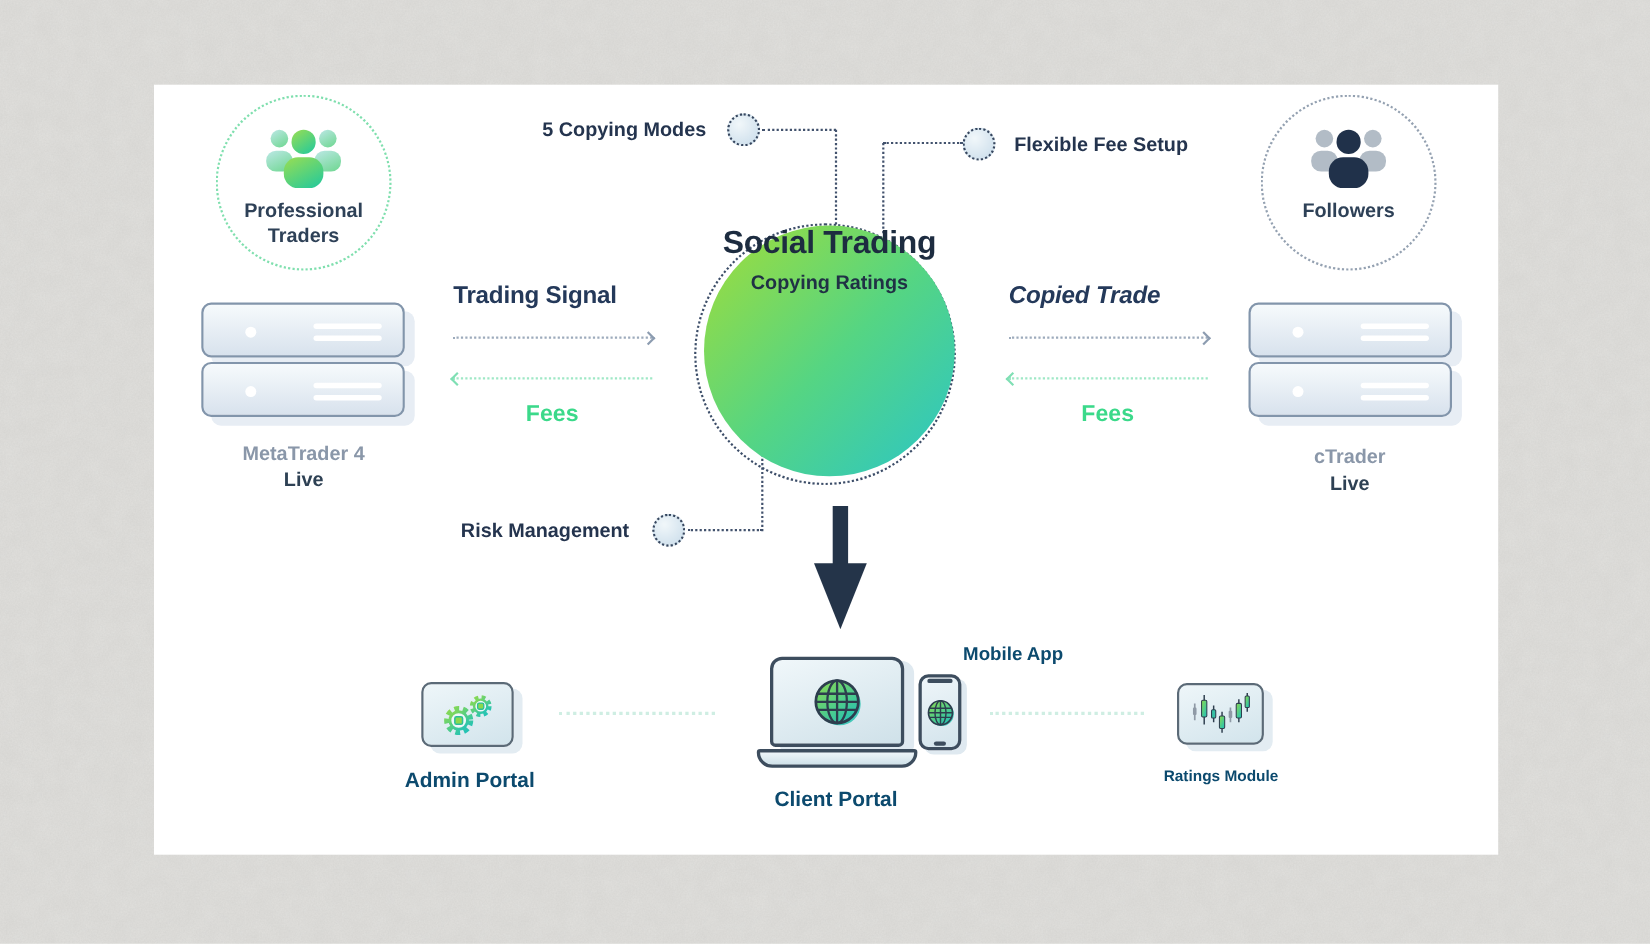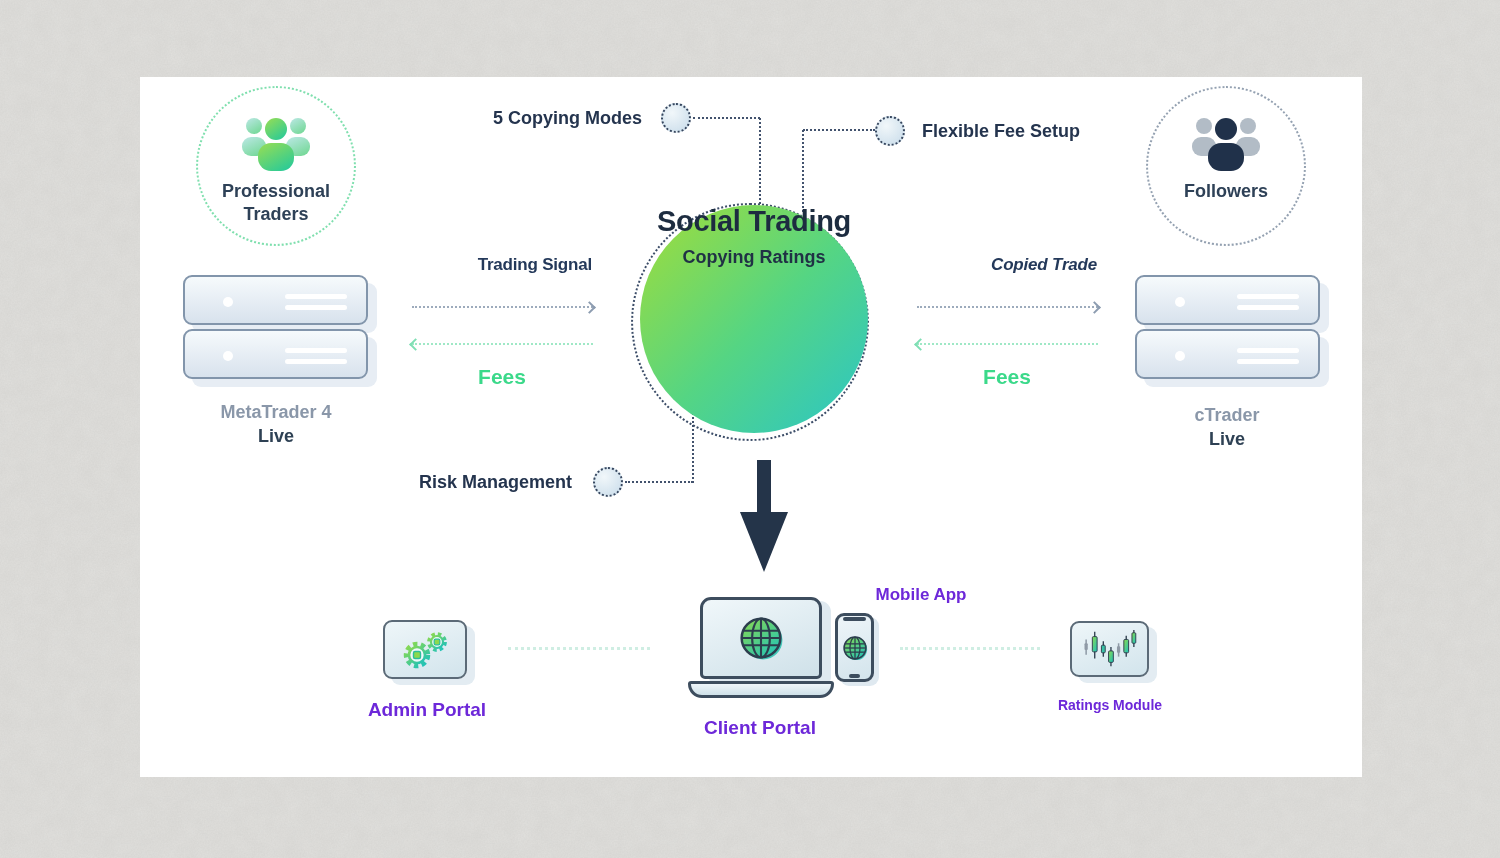--- a/index.html
+++ b/index.html
@@ -26,21 +26,21 @@
   
   .engine-ring{left:491px;top:126px;width:238px;height:238px;border-radius:50%;
     border:2px dotted #3c4d68;box-sizing:border-box;}
   .engine-circle{left:500px;top:128px;width:228px;height:228px;border-radius:50%;
     background:linear-gradient(135deg,#a2dd38 0%,#55d583 52%,#2bc5c7 100%);
     display:flex;flex-direction:column;align-items:center;justify-content:flex-start;}
   .engine-title{font-size:29px;font-weight:800;color:#1d2c40;letter-spacing:-0.3px;}
   .engine-sub{font-size:18px;font-weight:700;color:#203145;margin-top:9px;}
 
   
-  .flow-title{width:180px;text-align:right;font-size:17px;font-weight:800;color:#24395a;letter-spacing:-0.2px;}
+  .flow-title{width:180px;text-align:left;font-size:22px;font-weight:800;color:#24395a;letter-spacing:-0.2px;}
   .flow-fees{width:180px;text-align:center;font-size:21px;font-weight:800;color:#3bd98a;}
   .arrow{height:0;}
   .arrow-r{border-top:2px dotted #9dabbc;}
   .arrow-r::after{content:"";position:absolute;right:-1px;top:-5px;width:7px;height:7px;
     border-top:2px solid #8c9cb0;border-right:2px solid #8c9cb0;transform:rotate(45deg);}
   .arrow-l{border-top:2px dotted #9fe8c6;}
   .arrow-l::after{content:"";position:absolute;left:-1px;top:-5px;width:7px;height:7px;
     border-top:2px solid #7fdfb4;border-left:2px solid #7fdfb4;transform:rotate(-45deg);}
 
   
@@ -74,21 +74,21 @@
   .phone::after{content:"";position:absolute;bottom:1px;left:11px;right:11px;height:4px;background:#3d4d5e;border-radius:2px;}
 
   .mini-box{box-sizing:border-box;border:2.5px solid #5b6a77;border-radius:9px;
     background:linear-gradient(160deg,#eef6f9,#d2e4ec);box-shadow:8px 6px 0 #e3ecf2;
     display:flex;align-items:center;justify-content:center;}
   .admin-box{left:243px;top:543px;width:84px;height:59px;}
   .ratings-box{left:930px;top:544px;width:79px;height:56px;}
 
   .link-line{height:0;border-top:3px dotted #cfeee3;}
 
-  .bottom-label{text-align:center;font-weight:800;color:#6d28d9;}
+  .bottom-label{text-align:center;font-weight:800;color:#0c4a6e;}
   .lbl-admin{left:217px;top:622px;width:140px;font-size:19px;}
   .lbl-client{left:550px;top:640px;width:140px;font-size:19px;}
   .lbl-mobile{left:726px;top:508px;width:110px;font-size:17px;font-weight:700;}
   .lbl-ratings{left:900px;top:620px;width:140px;font-size:14px;}
 </style>
 </head>
 <body>
 
 <div class="stage">
 

